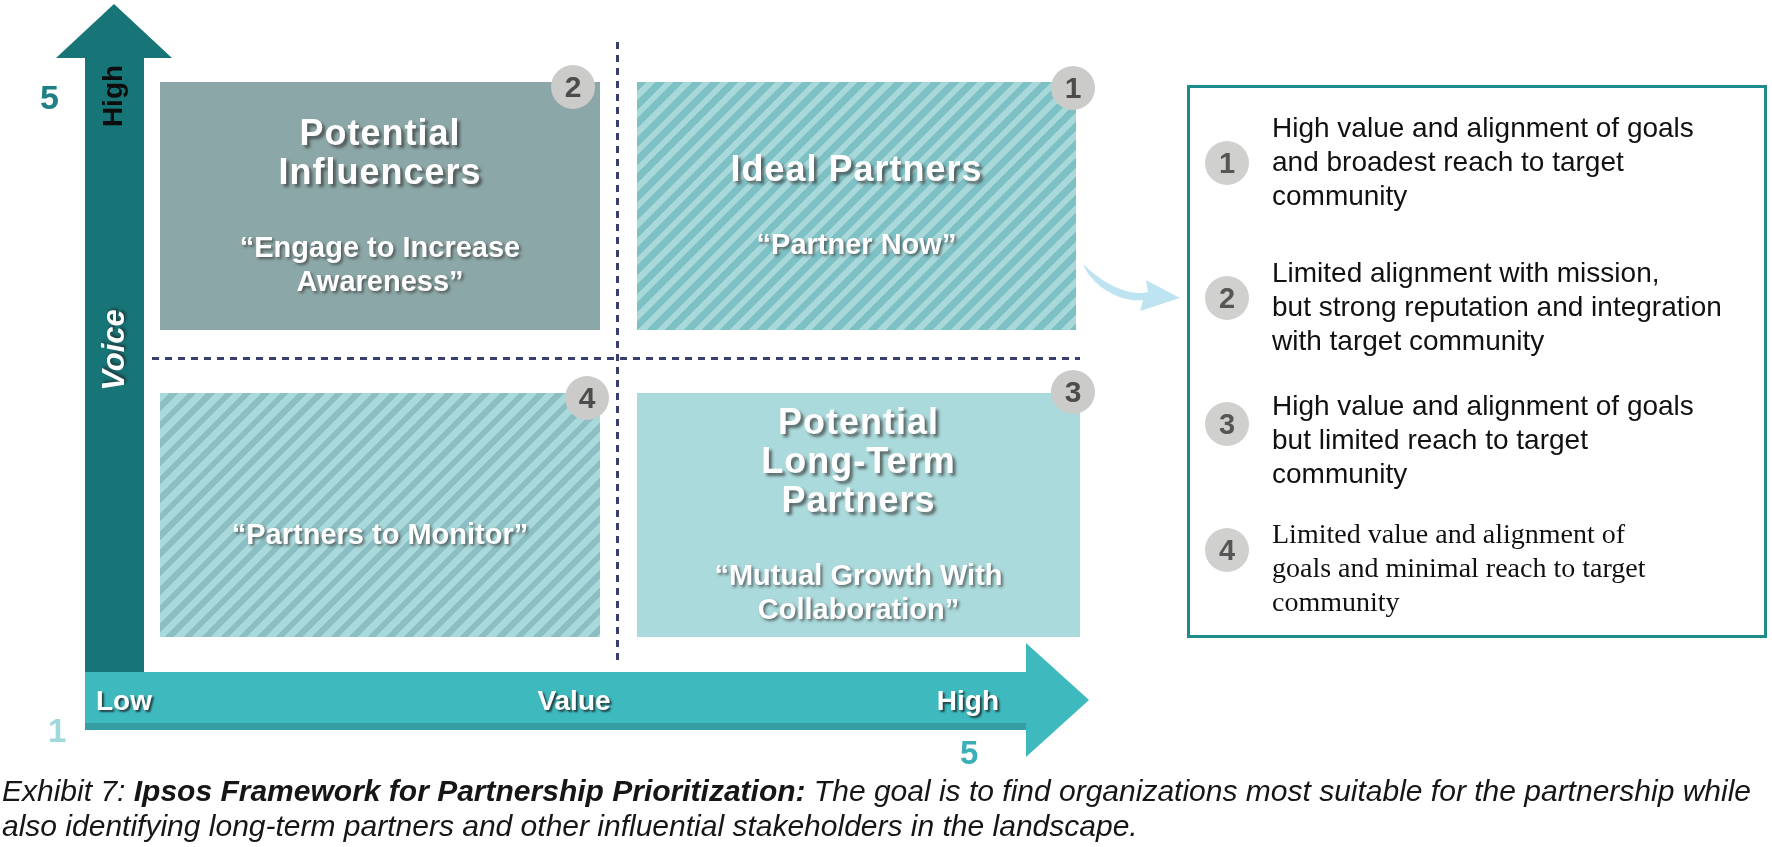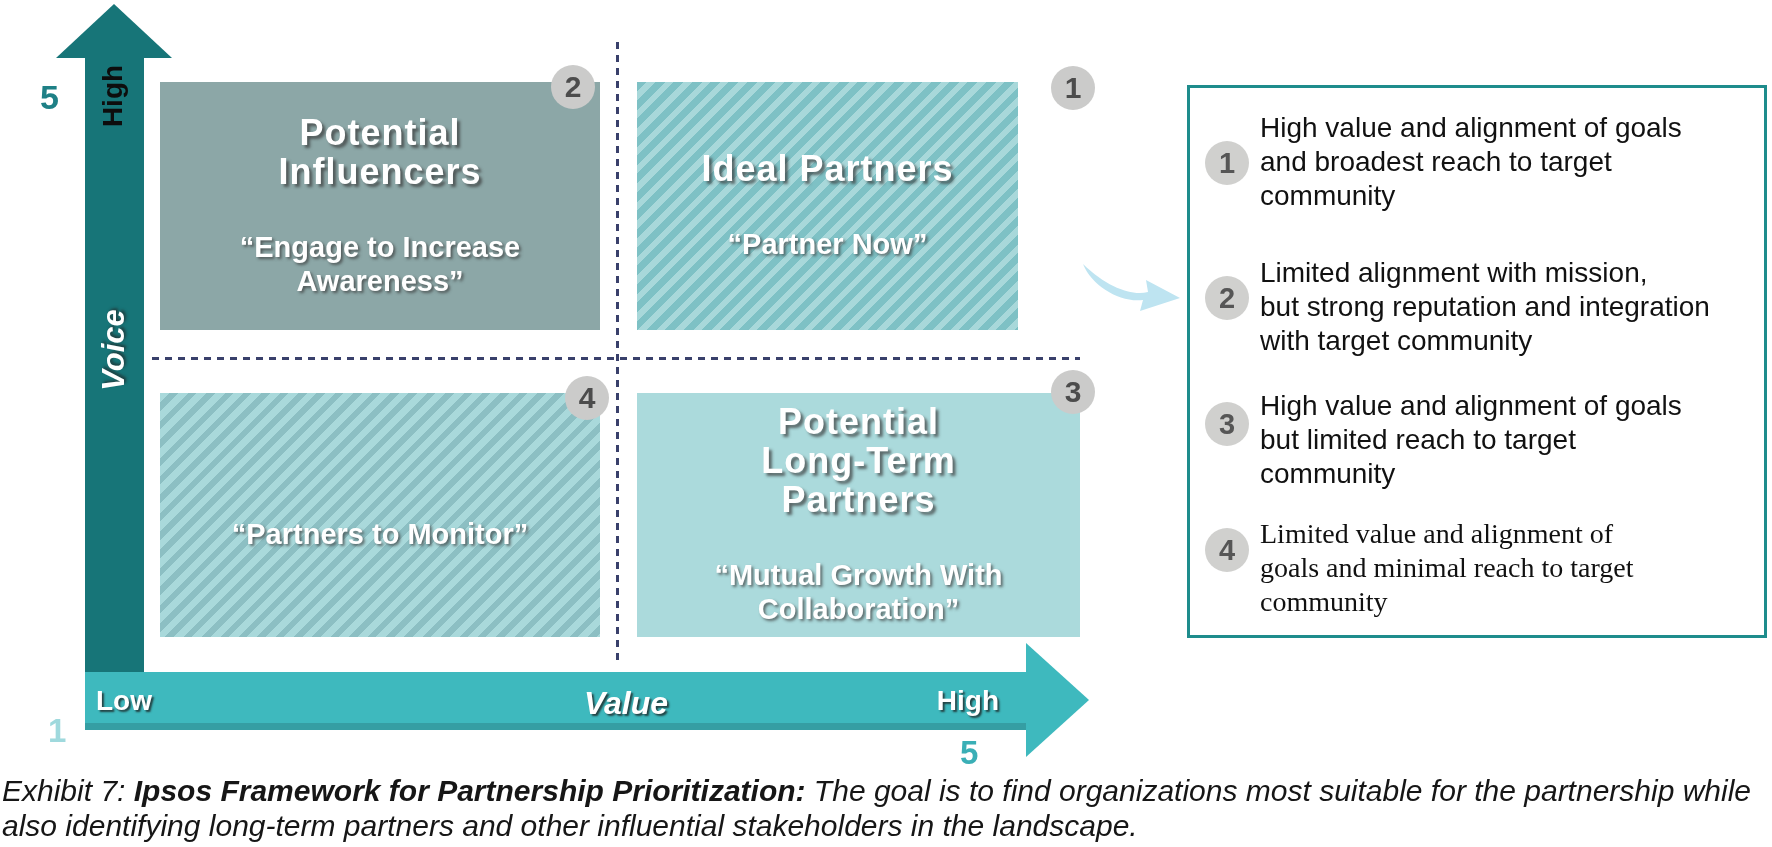--- a/index.html
+++ b/index.html
@@ -37,30 +37,30 @@
   .vlabel-high{left:113px; top:96px; font-size:28px; color:#0d0d0d;}
   .vlabel-voice{
     left:114px; top:350px; font-size:31px; color:#ffffff; font-style:italic;
     text-shadow:2px 2px 3px rgba(35,35,35,0.65);
   }
   .hlabel{
     position:absolute; top:685px; font-weight:bold; font-size:28px; color:#ffffff;
     text-shadow:2px 2px 2px rgba(25,25,25,0.75); white-space:nowrap;
   }
   .hlabel-low{left:96px;}
-  .hlabel-value{left:626px; transform:translateX(-50%); font-style:italic; font-size:32px;}
+  .hlabel-value{left:574px; transform:translateX(-50%); font-size:28px;}
   .hlabel-high{left:999px; transform:translateX(-100%);}
   
   .quad{
     position:absolute; display:flex; flex-direction:column; align-items:center;
     justify-content:center; text-align:center; color:#ffffff;
   }
   .quad-tl{left:160px; top:82px; width:440px; height:248px; background:#8CA7A7;}
   .quad-tr{
-    left:637px; top:82px; width:381px; height:248px;
+    left:637px; top:82px; width:439px; height:248px;
     background:repeating-linear-gradient(135deg,#7EC1C5 0 7px,#A8D8DA 7px 13px);
   }
   .quad-bl{
     left:160px; top:393px; width:440px; height:244px;
     background:repeating-linear-gradient(135deg,#A9D9DB 0 7px,#8CBFC3 7px 13px);
   }
   .quad-br{left:637px; top:393px; width:443px; height:244px; background:#ABDADC;}
   .q-title{
     font-size:36px; font-weight:bold; line-height:1.08; letter-spacing:1px;
     text-shadow:3px 3px 3px rgba(55,55,55,0.7);
@@ -91,21 +91,21 @@
     position:absolute; left:1187px; top:85px; width:580px; height:553px;
     background:#ffffff; border:3px solid #1E8C8C; box-sizing:border-box;
   }
   .legend-item{position:absolute;}
   .legend-circle{
     position:absolute; width:44px; height:44px; border-radius:50%;
     background:#D0D0CE; color:#565656; font-weight:bold; font-size:29px;
     display:flex; align-items:center; justify-content:center;
   }
   .legend-text{
-    position:absolute; left:70px; width:478px; color:#111111;
+    position:absolute; left:82px; width:478px; color:#111111;
     font-size:28px; line-height:34px;
   }
   .li1 .legend-circle{left:15px; top:53px;} .li1 .legend-text{top:23px;}
   .li2 .legend-circle{left:15px; top:188px;} .li2 .legend-text{top:168px;}
   .li3 .legend-circle{left:15px; top:314px;} .li3 .legend-text{top:301px;}
   .li4 .legend-circle{left:15px; top:440px;} .li4 .legend-text{top:429px;font-family:Liberation Serif, serif;}
   
   .caption{
     position:absolute; left:2px; top:773px; width:1755px;
     font-size:30px; line-height:35px; font-style:italic; color:#161616;

